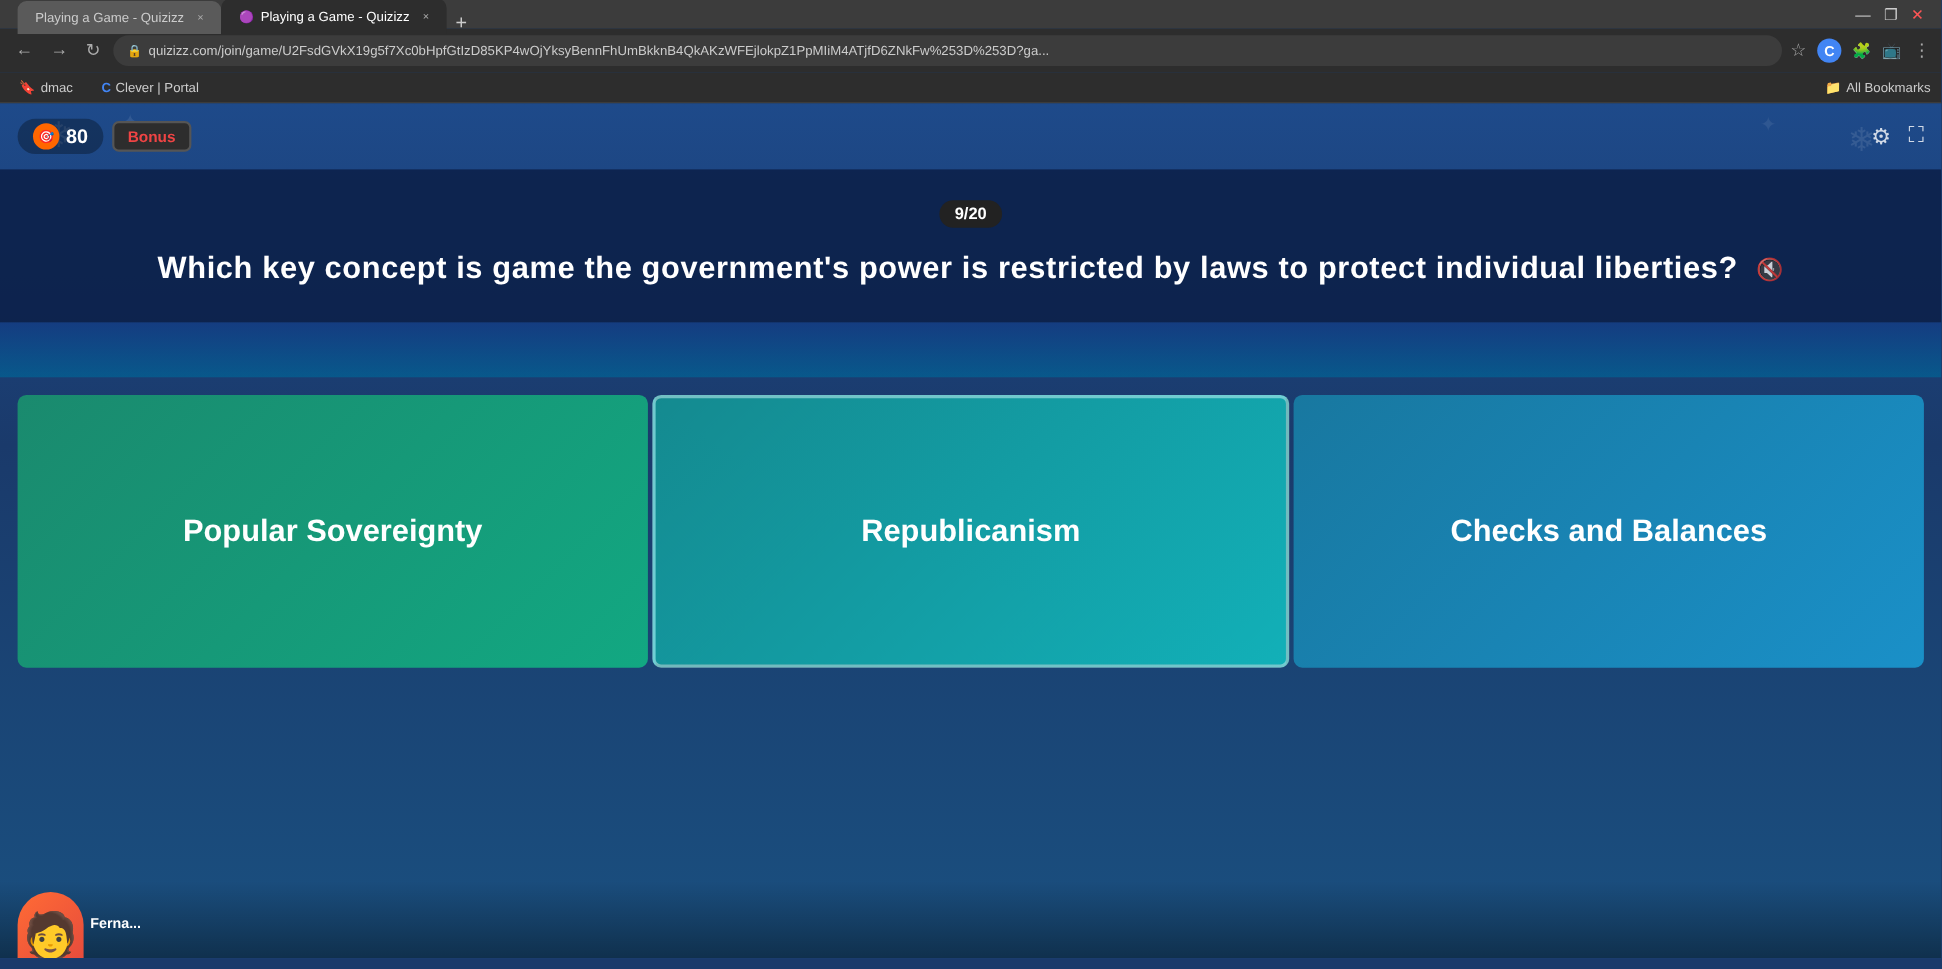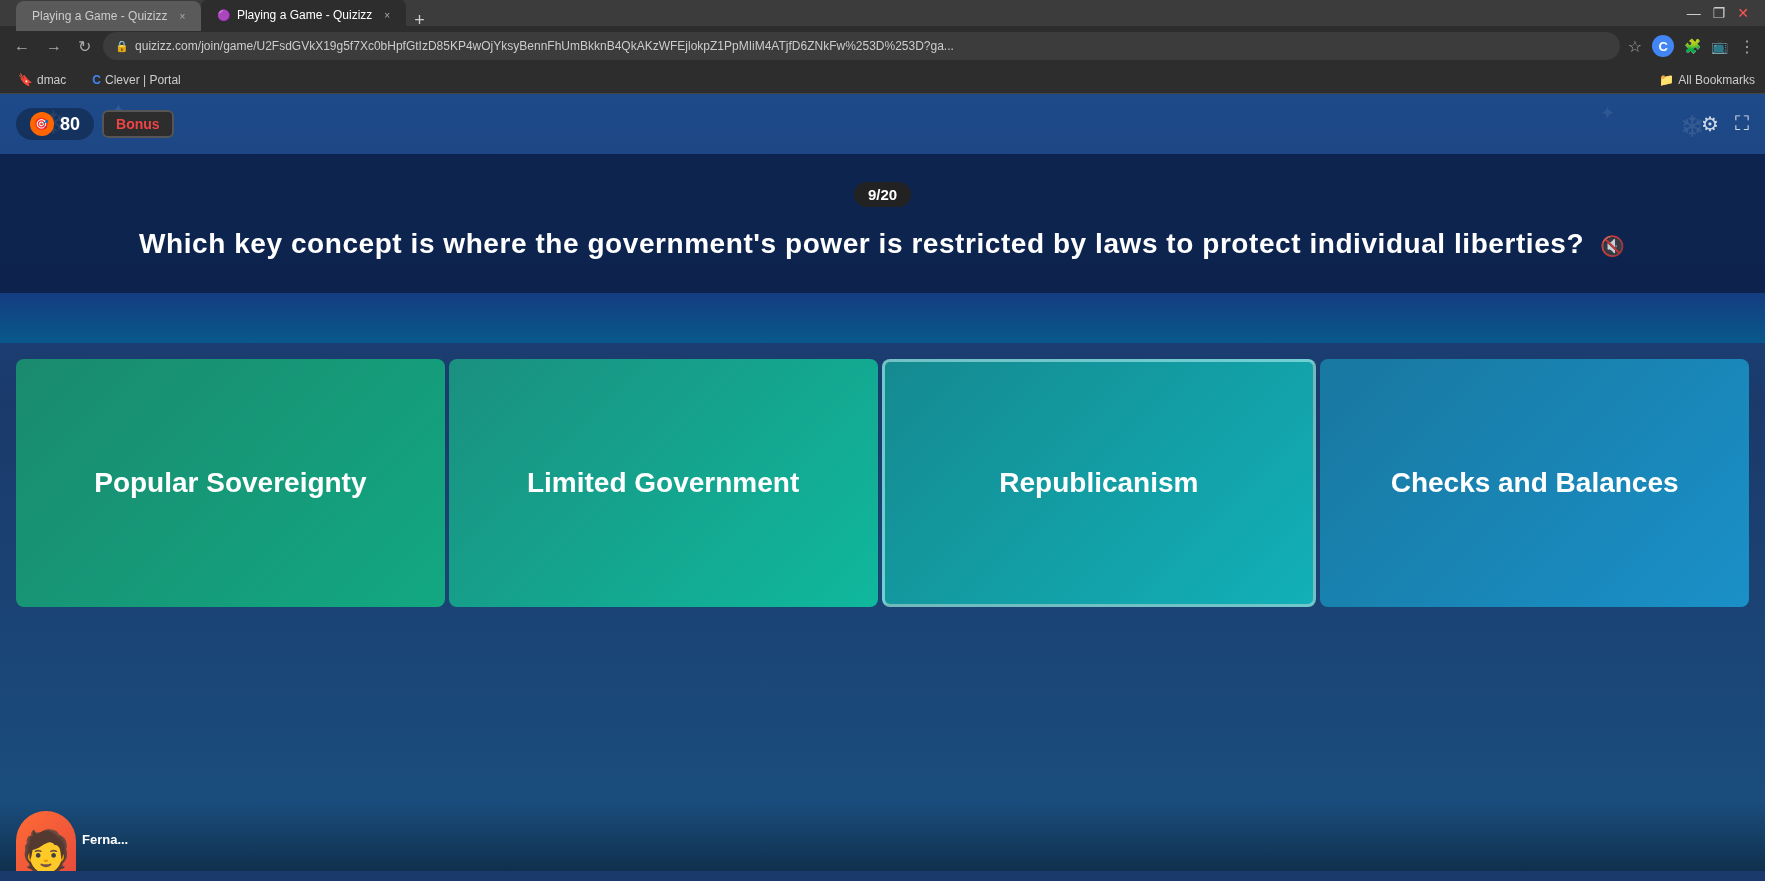--- a/index.html
+++ b/index.html
@@ -382,33 +382,30 @@
     </div>
     <div class="top-right-icons">
       <span>⚙</span>
       <span>⛶</span>
     </div>
   </div>
 
   <div class="question-area">
     <div class="question-counter">9/20</div>
     <div class="question-text">
-      <span>Which key concept is where the government's power is restricted by laws to protect individual liberties?</span>
+      <span>Which key concept is game the government's power is restricted by laws to protect individual liberties?</span>
       <span class="mute-icon">🔇</span>
     </div>
   </div>
 
   <div class="deco-bar"></div>
 
   <div class="answers-grid">
     <button class="answer-btn answer-popular">
       <span>Popular Sovereignty</span>
-    </button>
-    <button class="answer-btn answer-limited">
-      <span>Limited Government</span>
     </button>
     <button class="answer-btn answer-republicanism">
       <span>Republicanism</span>
     </button>
     <button class="answer-btn answer-checks">
       <span>Checks and Balances</span>
     </button>
   </div>
 
   <div class="bottom-bar">

